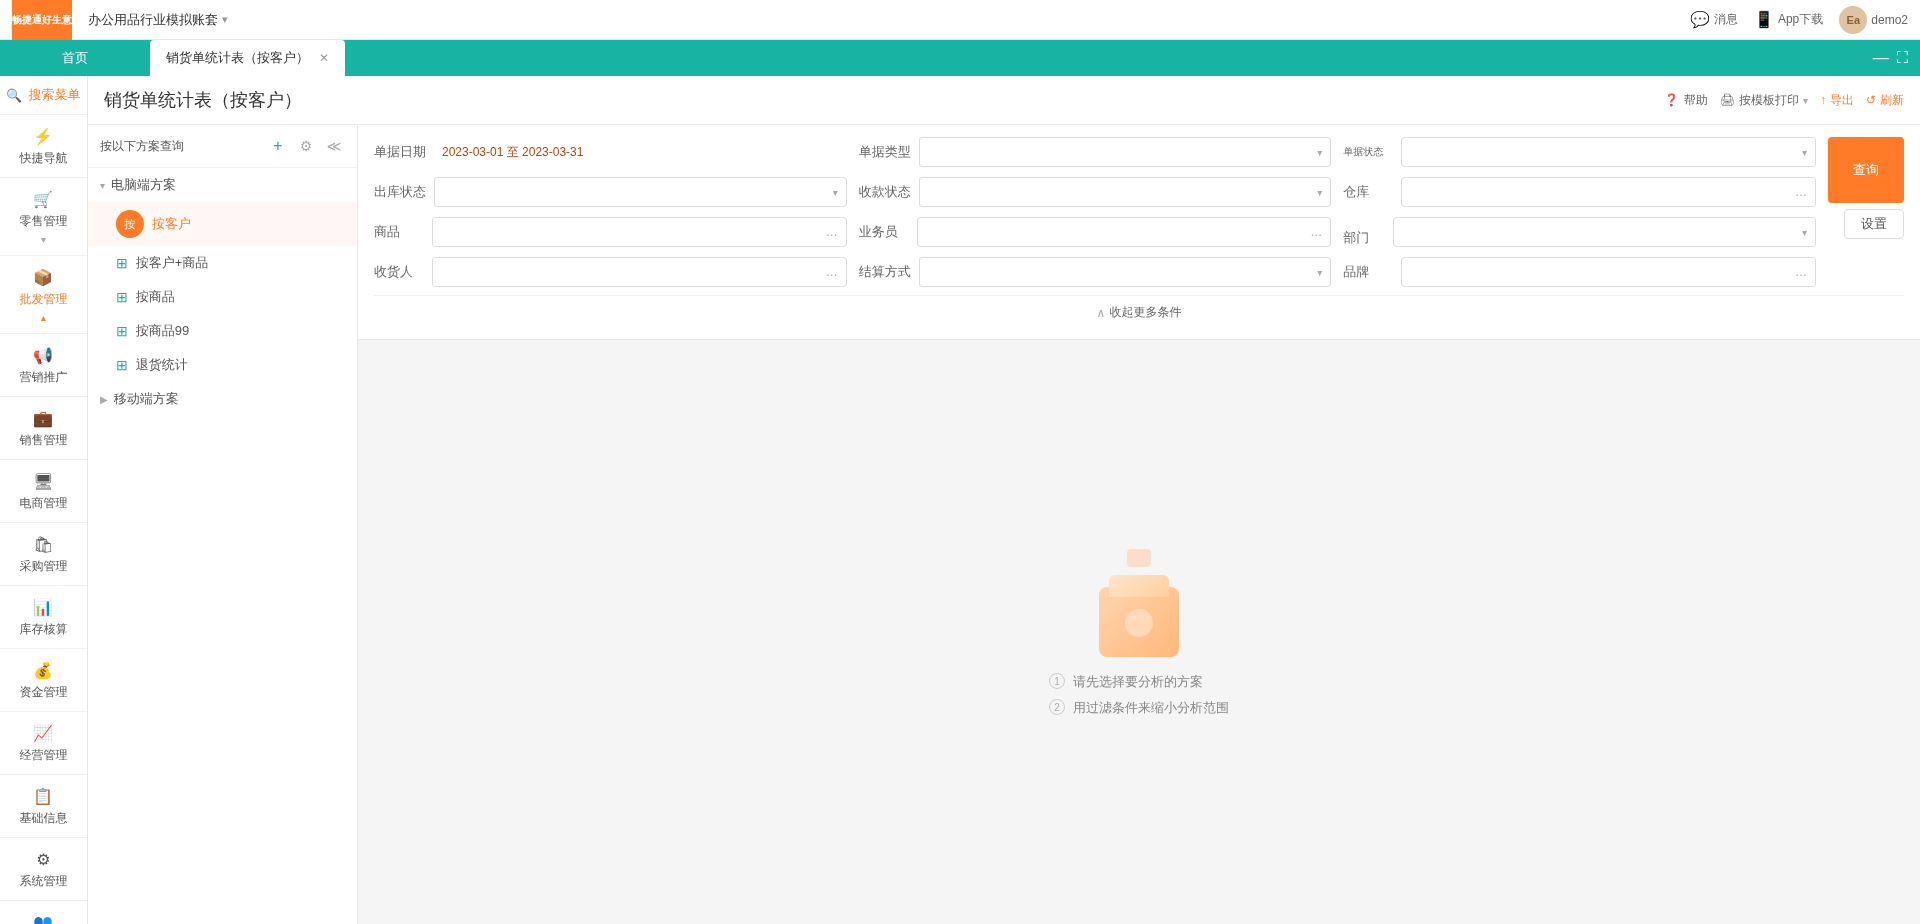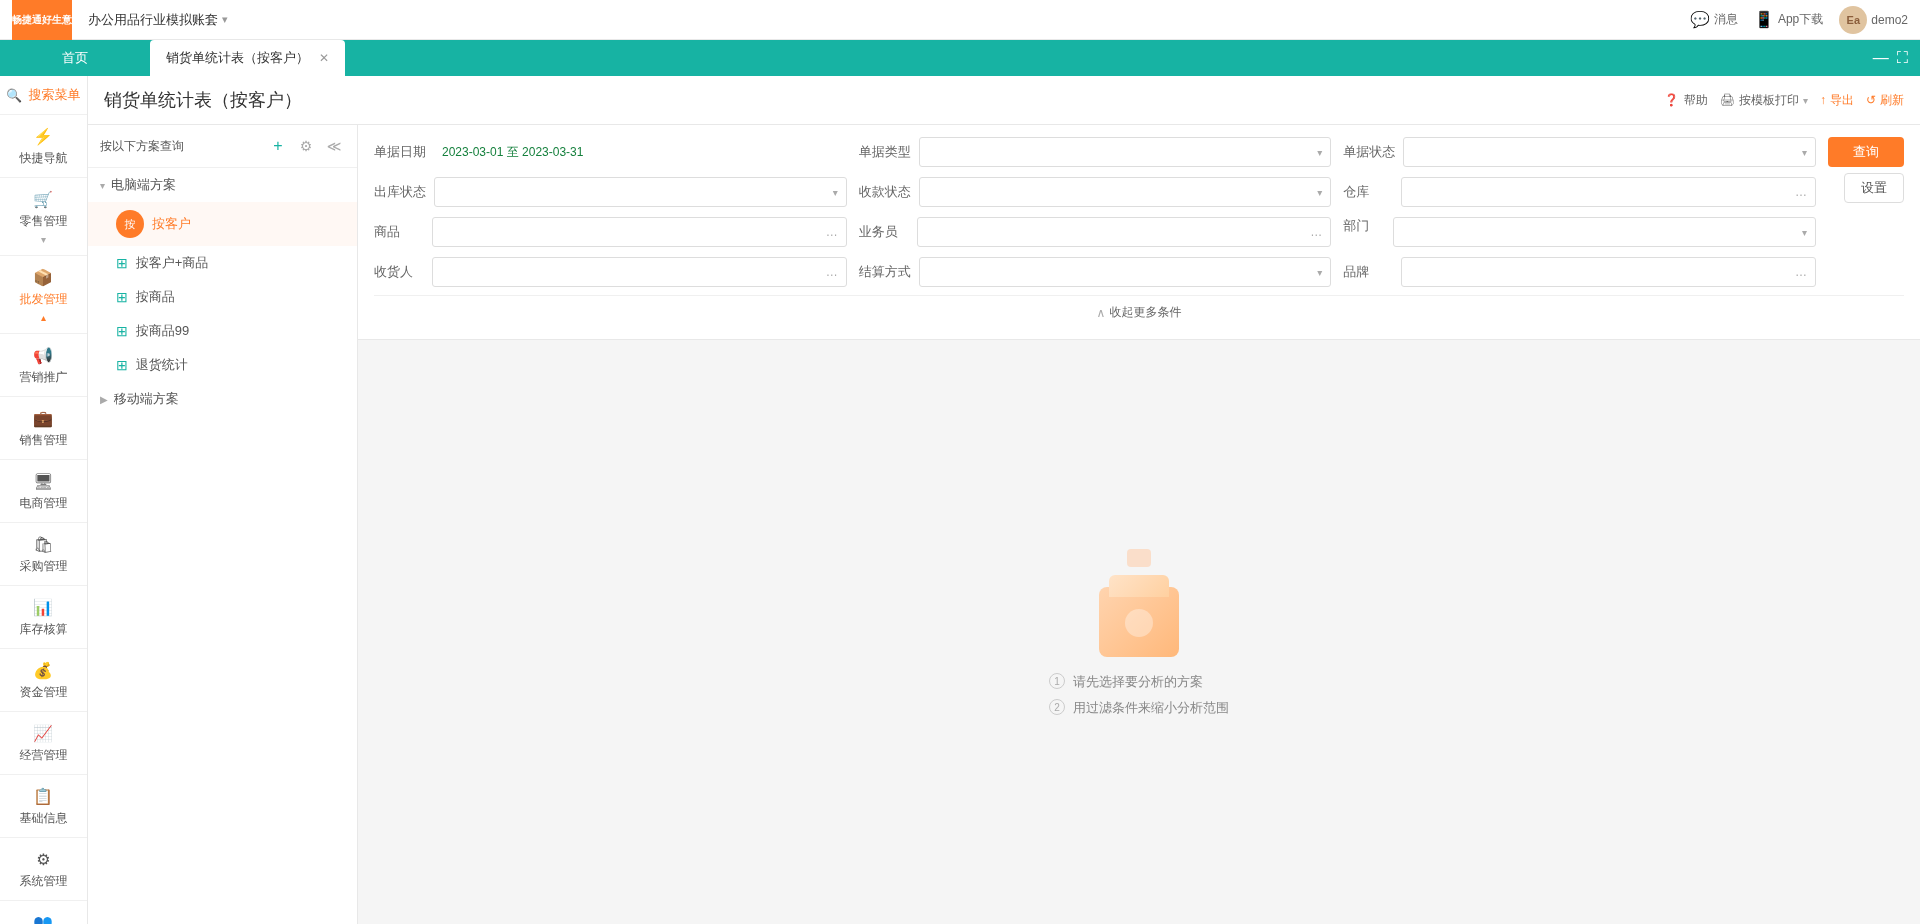--- a/index.html
+++ b/index.html
@@ -61,31 +61,31 @@
     .scheme-item-circle { width: 28px; height: 28px; border-radius: 50%; background: #ff7b28; color: #fff; display: flex; align-items: center; justify-content: center; font-size: 11px; flex-shrink: 0; }
 
     
     .filter-results { flex: 1; display: flex; flex-direction: column; overflow: hidden; }
 
     
     .filter-section { background: #fff; padding: 12px 16px; border-bottom: 1px solid #e8e8e8; flex-shrink: 0; }
     .date-tabs { display: flex; gap: 4px; align-items: center; }
     .date-tab { padding: 2px 8px; border-radius: 3px; cursor: pointer; font-size: 12px; color: #555; }
     .date-tab.active { background: #ff7b28; color: #fff; border-radius: 12px; padding: 2px 10px; }
-    .date-range { color: #15803d; font-size: 12px; margin-left: 8px; }
+    .date-range { color: #c2410c; font-size: 12px; margin-left: 8px; }
 
     .filter-select { flex: 1; height: 30px; border: 1px solid #ddd; border-radius: 3px; padding: 0 8px; display: flex; align-items: center; justify-content: space-between; cursor: pointer; background: #fff; min-width: 0; }
     .filter-select-text { color: #999; font-size: 12px; overflow: hidden; text-overflow: ellipsis; white-space: nowrap; }
     .filter-select-arrow { color: #aaa; font-size: 10px; flex-shrink: 0; }
     .filter-select-dots { color: #aaa; font-size: 12px; flex-shrink: 0; }
 
     .collapse-bar { display: flex; align-items: center; justify-content: center; padding: 6px 0; cursor: pointer; gap: 4px; color: #666; font-size: 12px; background: #fff; }
 
     
-    .query-btn { background: #ff7b28; color: #fff; border: none; border-radius: 4px; padding: 6px 24px; font-size: 13px; cursor: pointer; white-space: nowrap; font-family: Liberation Mono, monospace; }
+    .query-btn { background: #ff7b28; color: #fff; border: none; border-radius: 4px; padding: 24px 24px; font-size: 13px; cursor: pointer; white-space: nowrap; font-family: Liberation Mono, monospace; }
     .setting-btn { border: 1px solid #ddd; background: #fff; color: #555; border-radius: 4px; padding: 5px 16px; font-size: 13px; cursor: pointer; white-space: nowrap; margin-left: 16px; }
 
     .action-col { display: flex; flex-direction: column; gap: 6px; margin-left: 12px; flex-shrink: 0; }
 
     
     .results-area { flex: 1; display: flex; flex-direction: column; align-items: center; justify-content: center; overflow: hidden; background: #f5f5f5; }
     .empty-state { display: flex; flex-direction: column; align-items: center; gap: 16px; }
     .empty-hints { display: flex; flex-direction: column; gap: 8px; }
     .empty-hint { display: flex; align-items: flex-start; gap: 8px; color: #888; font-size: 13px; }
     .hint-num { width: 16px; height: 16px; border-radius: 50%; border: 1px solid #ccc; display: flex; align-items: center; justify-content: center; font-size: 10px; color: #aaa; flex-shrink: 0; }
@@ -296,21 +296,21 @@
 
                 <div style="display:flex;align-items:center;gap:8px;flex:1;">
                   <span style="color:#666;font-size:13px;white-space:nowrap;min-width:50px;">单据类型</span>
                   <div class="filter-select" style="flex:1;">
                     <span class="filter-select-text"></span>
                     <span class="filter-select-arrow">▾</span>
                   </div>
                 </div>
 
                 <div style="display:flex;align-items:center;gap:8px;flex:1;">
-                  <span style="color:#666;font-size:13px;white-space:nowrap;min-width:50px;">单据状态</span>
+                  <span style="color:#666;font-size:10px;white-space:nowrap;min-width:50px;">单据状态</span>
                   <div class="filter-select" style="flex:1;">
                     <span class="filter-select-text"></span>
                     <span class="filter-select-arrow">▾</span>
                   </div>
                 </div>
               </div>
 
               <div style="display:flex;align-items:center;margin-bottom:10px;gap:12px;">
                 <div style="display:flex;align-items:center;gap:8px;flex:1;">
                   <span style="color:#666;font-size:13px;white-space:nowrap;min-width:50px;">出库状态</span>
@@ -343,21 +343,21 @@
                     <span class="filter-select-dots">…</span>
                   </div>
                 </div>
                 <div style="display:flex;align-items:center;gap:8px;flex:1;">
                   <span style="color:#666;font-size:13px;white-space:nowrap;min-width:50px;">业务员</span>
                   <div class="filter-select" style="flex:1;">
                     <span class="filter-select-text"></span>
                     <span class="filter-select-dots">…</span>
                   </div>
                 </div>
-                <div style="display:flex;align-items:flex-start;gap:0;flex:1;">
+                <div style="display:flex;align-items:flex-end;gap:0;flex:1;">
                   <span style="color:#666;font-size:13px;white-space:nowrap;min-width:50px;">部门</span>
                   <div class="filter-select" style="flex:1;">
                     <span class="filter-select-text"></span>
                     <span class="filter-select-arrow">▾</span>
                   </div>
                 </div>
               </div>
 
               <div style="display:flex;align-items:center;gap:12px;">
                 <div style="display:flex;align-items:center;gap:8px;flex:1;">

